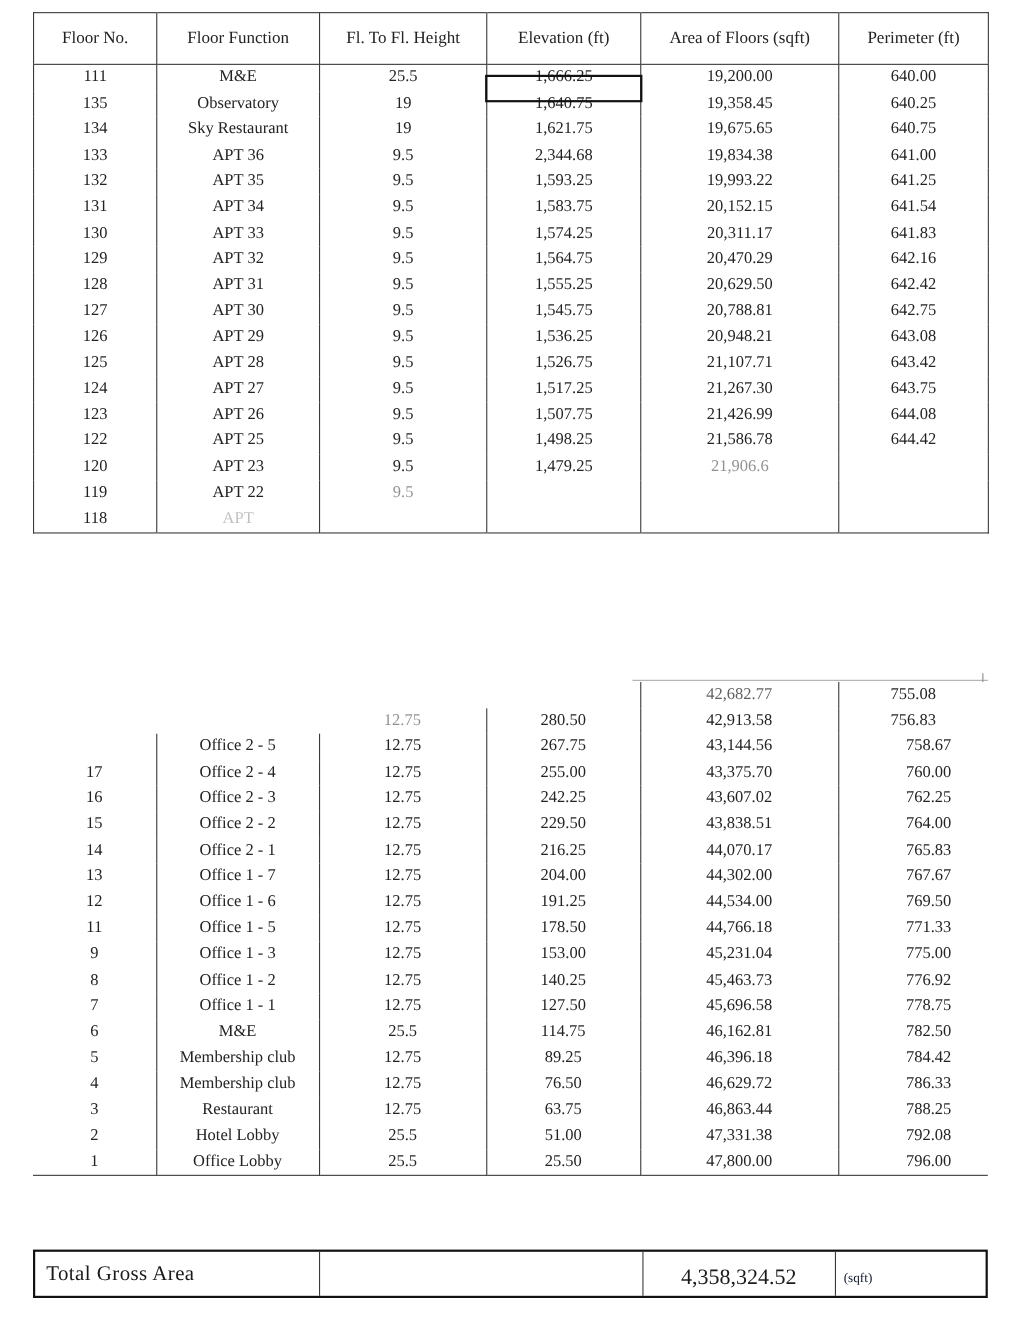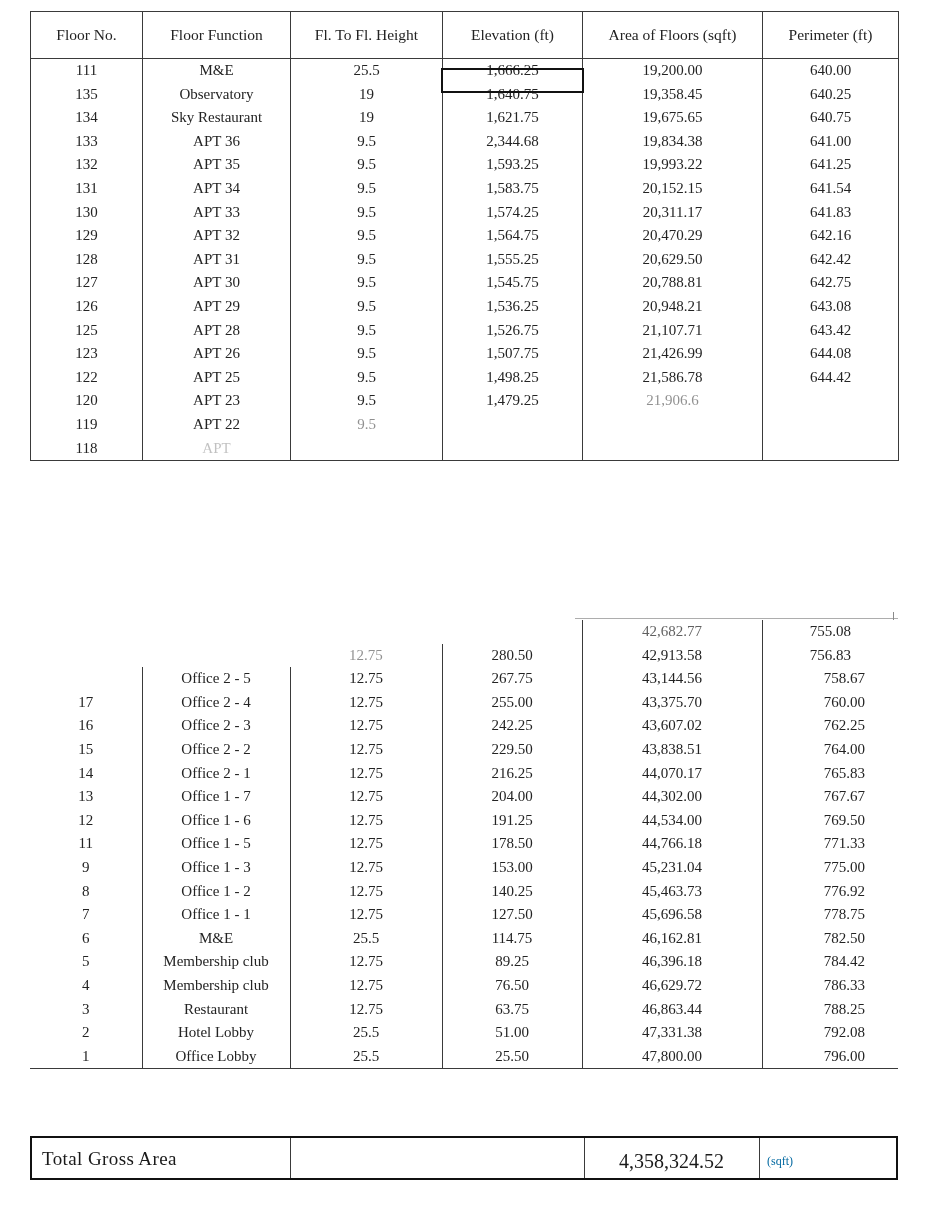--- a/index.html
+++ b/index.html
@@ -174,21 +174,21 @@
     width: 175px;
     top: 12px;
     text-align: center;
     font-size: 20px;
   }
   .total-unit {
     position: absolute;
     left: 735px;
     top: 16px;
     font-size: 12px;
-    color: #0369a1;
+    color: #0f172a;
   }
 
   
   .stray-rule {
     position: absolute;
     left: 575px;
     top: 618px;
     width: 323px;
     height: 1px;
     background: #6a6a6a;
@@ -319,20 +319,28 @@
         </tr>
         <tr>
           <td>125</td>
           <td>APT  28</td>
           <td>9.5</td>
           <td>1,526.75</td>
           <td>21,107.71</td>
           <td>643.42</td>
         </tr>
         <tr>
+          <td>124</td>
+          <td>APT  27</td>
+          <td>9.5</td>
+          <td>1,517.25</td>
+          <td>21,267.30</td>
+          <td>643.75</td>
+        </tr>
+        <tr>
           <td>123</td>
           <td>APT  26</td>
           <td>9.5</td>
           <td>1,507.75</td>
           <td>21,426.99</td>
           <td>644.08</td>
         </tr>
         <tr>
           <td>122</td>
           <td>APT  25</td>

